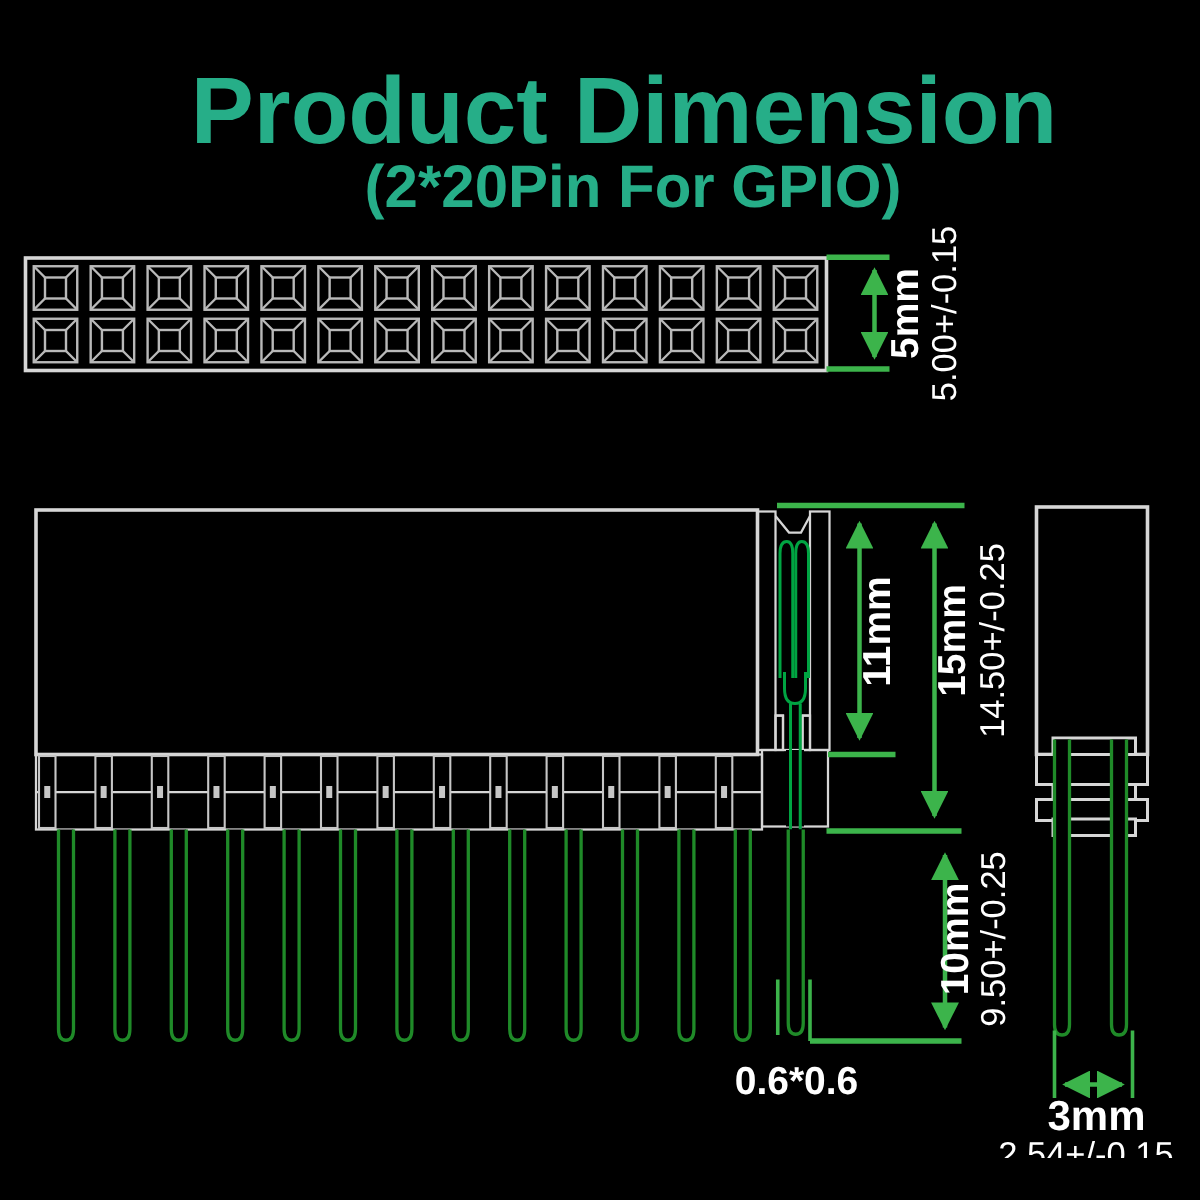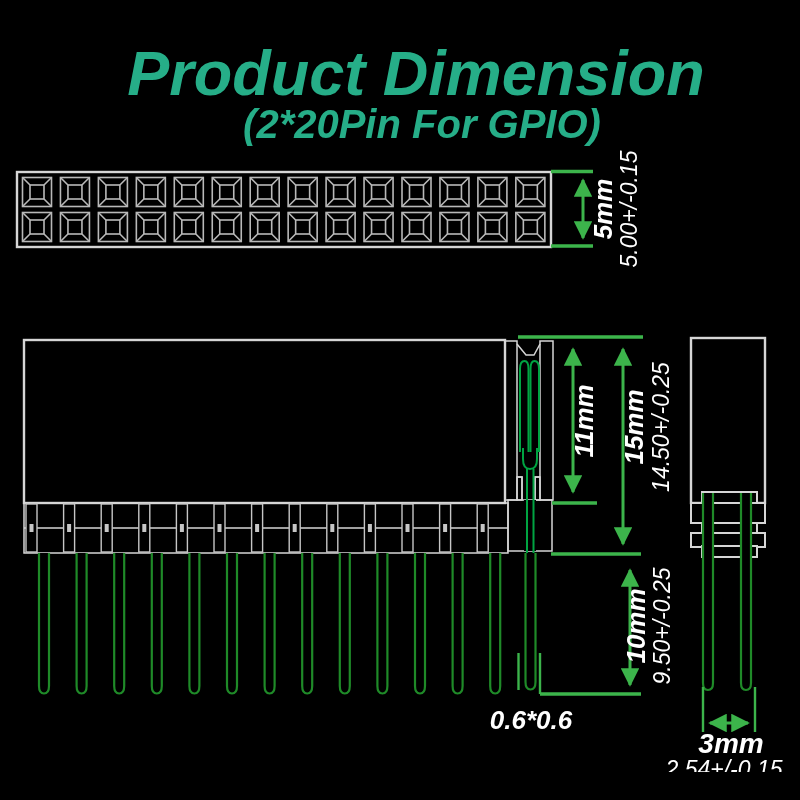--- a/index.html
+++ b/index.html
@@ -1,16 +1,16 @@
 <!DOCTYPE html>
 <html style="--c-background: #000000; --c-title: #26ae88; --c-label: #ffffff; --c-dimension: #3cb44b; --c-outline: #d6d6d6; --c-pin: #1f8a28; --c-contact: #00a442; --c-hatch: #13a7ad;"><head>
 <meta charset="utf-8">
 <style>
   html,body{margin:0;padding:0;background:var(--c-background,#000);}
-  .stage{position:relative;width:800px;height:772px;background:var(--c-background,#000);overflow:hidden;font-style:italic;}
+  .stage{position:relative;width:800px;height:772px;background:var(--c-background,#000);overflow:hidden;}
   svg{display:block;}
   svg text{font-family:"Liberation Sans",sans-serif;fill:var(--c-label,#fff);}
   .t-title{fill:var(--c-title,#26ae88);font-size:63px;font-weight:700;}
   .t-subtitle{fill:var(--c-title,#26ae88);font-size:40px;font-weight:600;}
   .t-dim{font-size:26px;font-weight:600;}
   .t-tol{font-size:23px;font-weight:400;}
   .t-dim-lg{font-size:28px;font-weight:600;}
   .outline{stroke:var(--c-outline,#d6d6d6);fill:none;stroke-width:2.4;}
   .outline-thin{stroke:var(--c-outline,#d6d6d6);fill:none;stroke-width:1.5;}
   .boxfill{stroke:var(--c-outline,#d6d6d6);fill:#000;stroke-width:2;}

